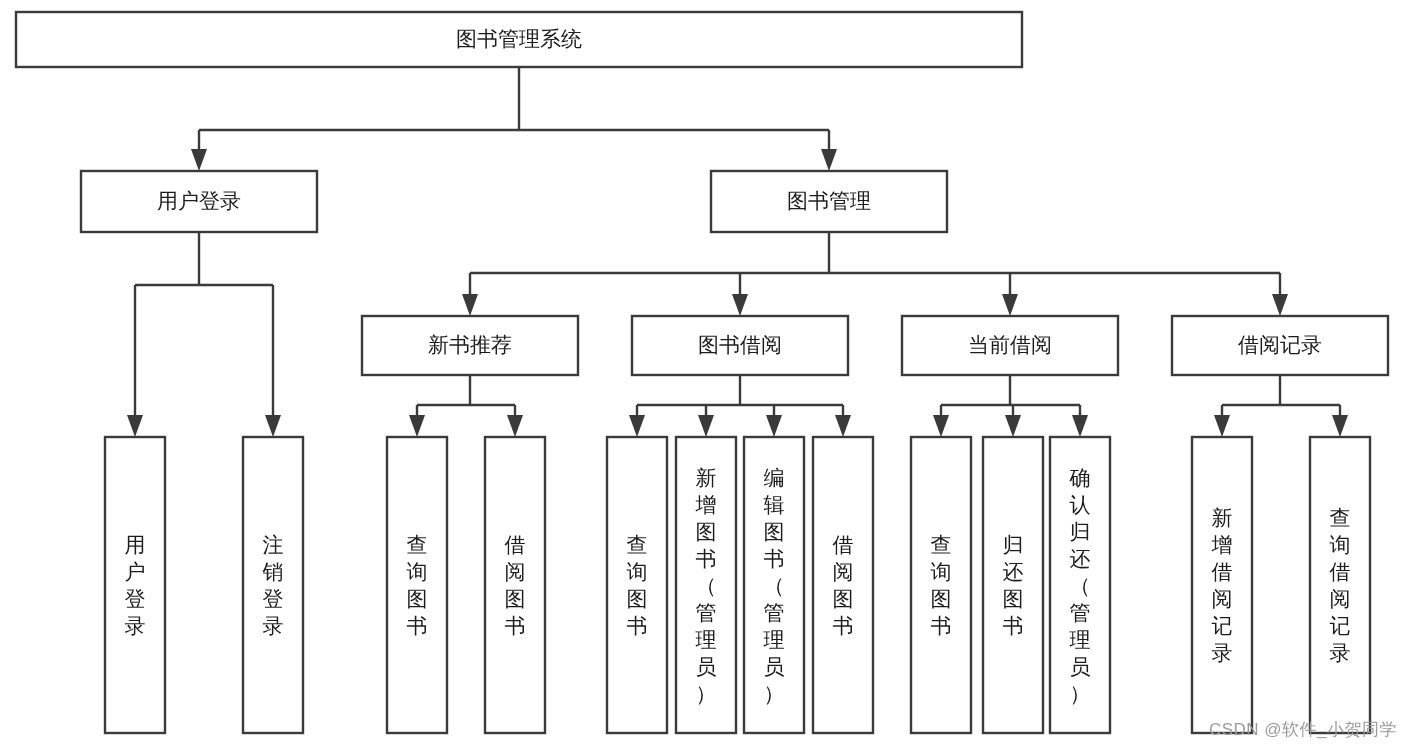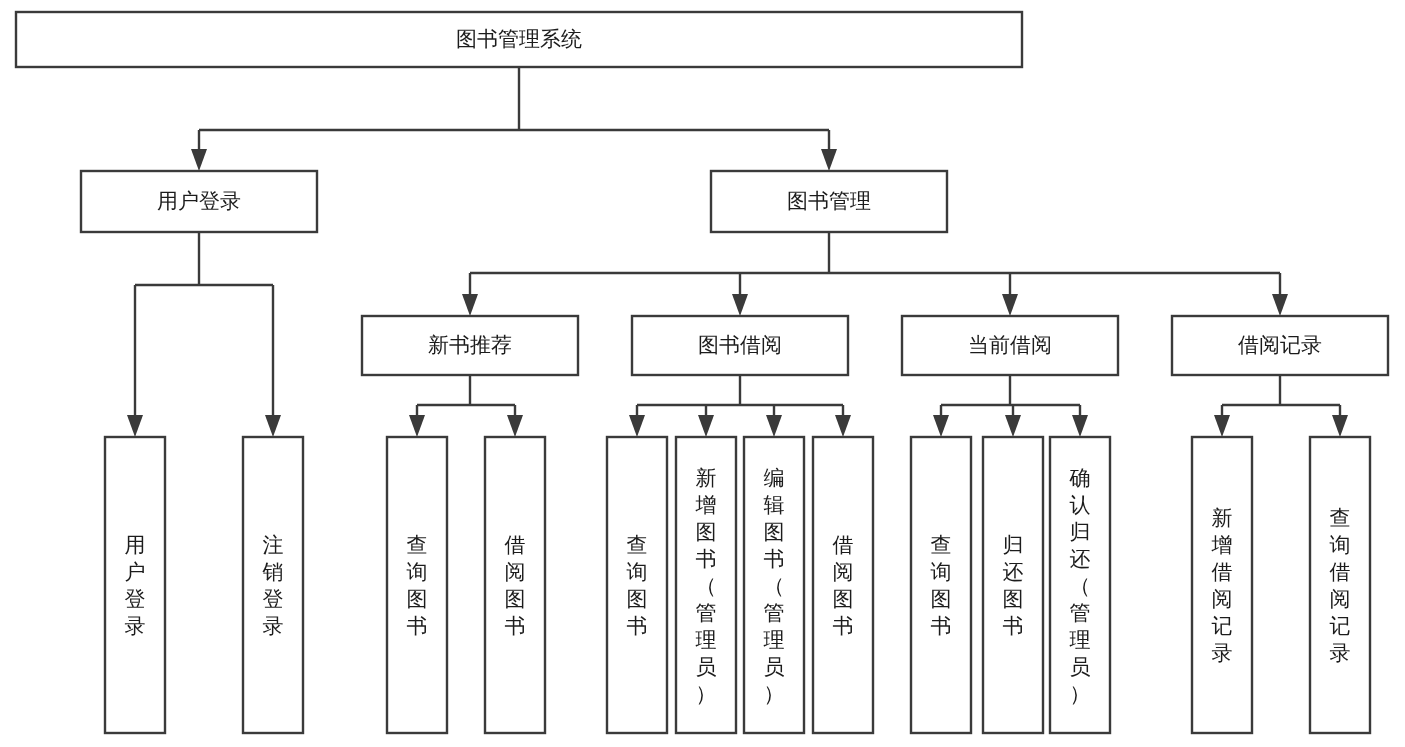--- a/index.html
+++ b/index.html
@@ -218,13 +218,14 @@
         <g>
           <rect x="1192" y="437" width="60" height="296" class="node-box"></rect>
           <text x="1222" class="node-label-v"><tspan x="1222" y="525">新</tspan><tspan x="1222" y="552">增</tspan><tspan x="1222" y="579">借</tspan><tspan x="1222" y="606">阅</tspan><tspan x="1222" y="633">记</tspan><tspan x="1222" y="660">录</tspan></text>
         </g>
         <g>
           <rect x="1310" y="437" width="60" height="296" class="node-box"></rect>
           <text x="1340" class="node-label-v"><tspan x="1340" y="525">查</tspan><tspan x="1340" y="552">询</tspan><tspan x="1340" y="579">借</tspan><tspan x="1340" y="606">阅</tspan><tspan x="1340" y="633">记</tspan><tspan x="1340" y="660">录</tspan></text>
         </g>
       </g>
   </svg>
+  <div class="watermark-text">CSDN @软件_小贺同学</div>
 </div>
 
 </body></html>

